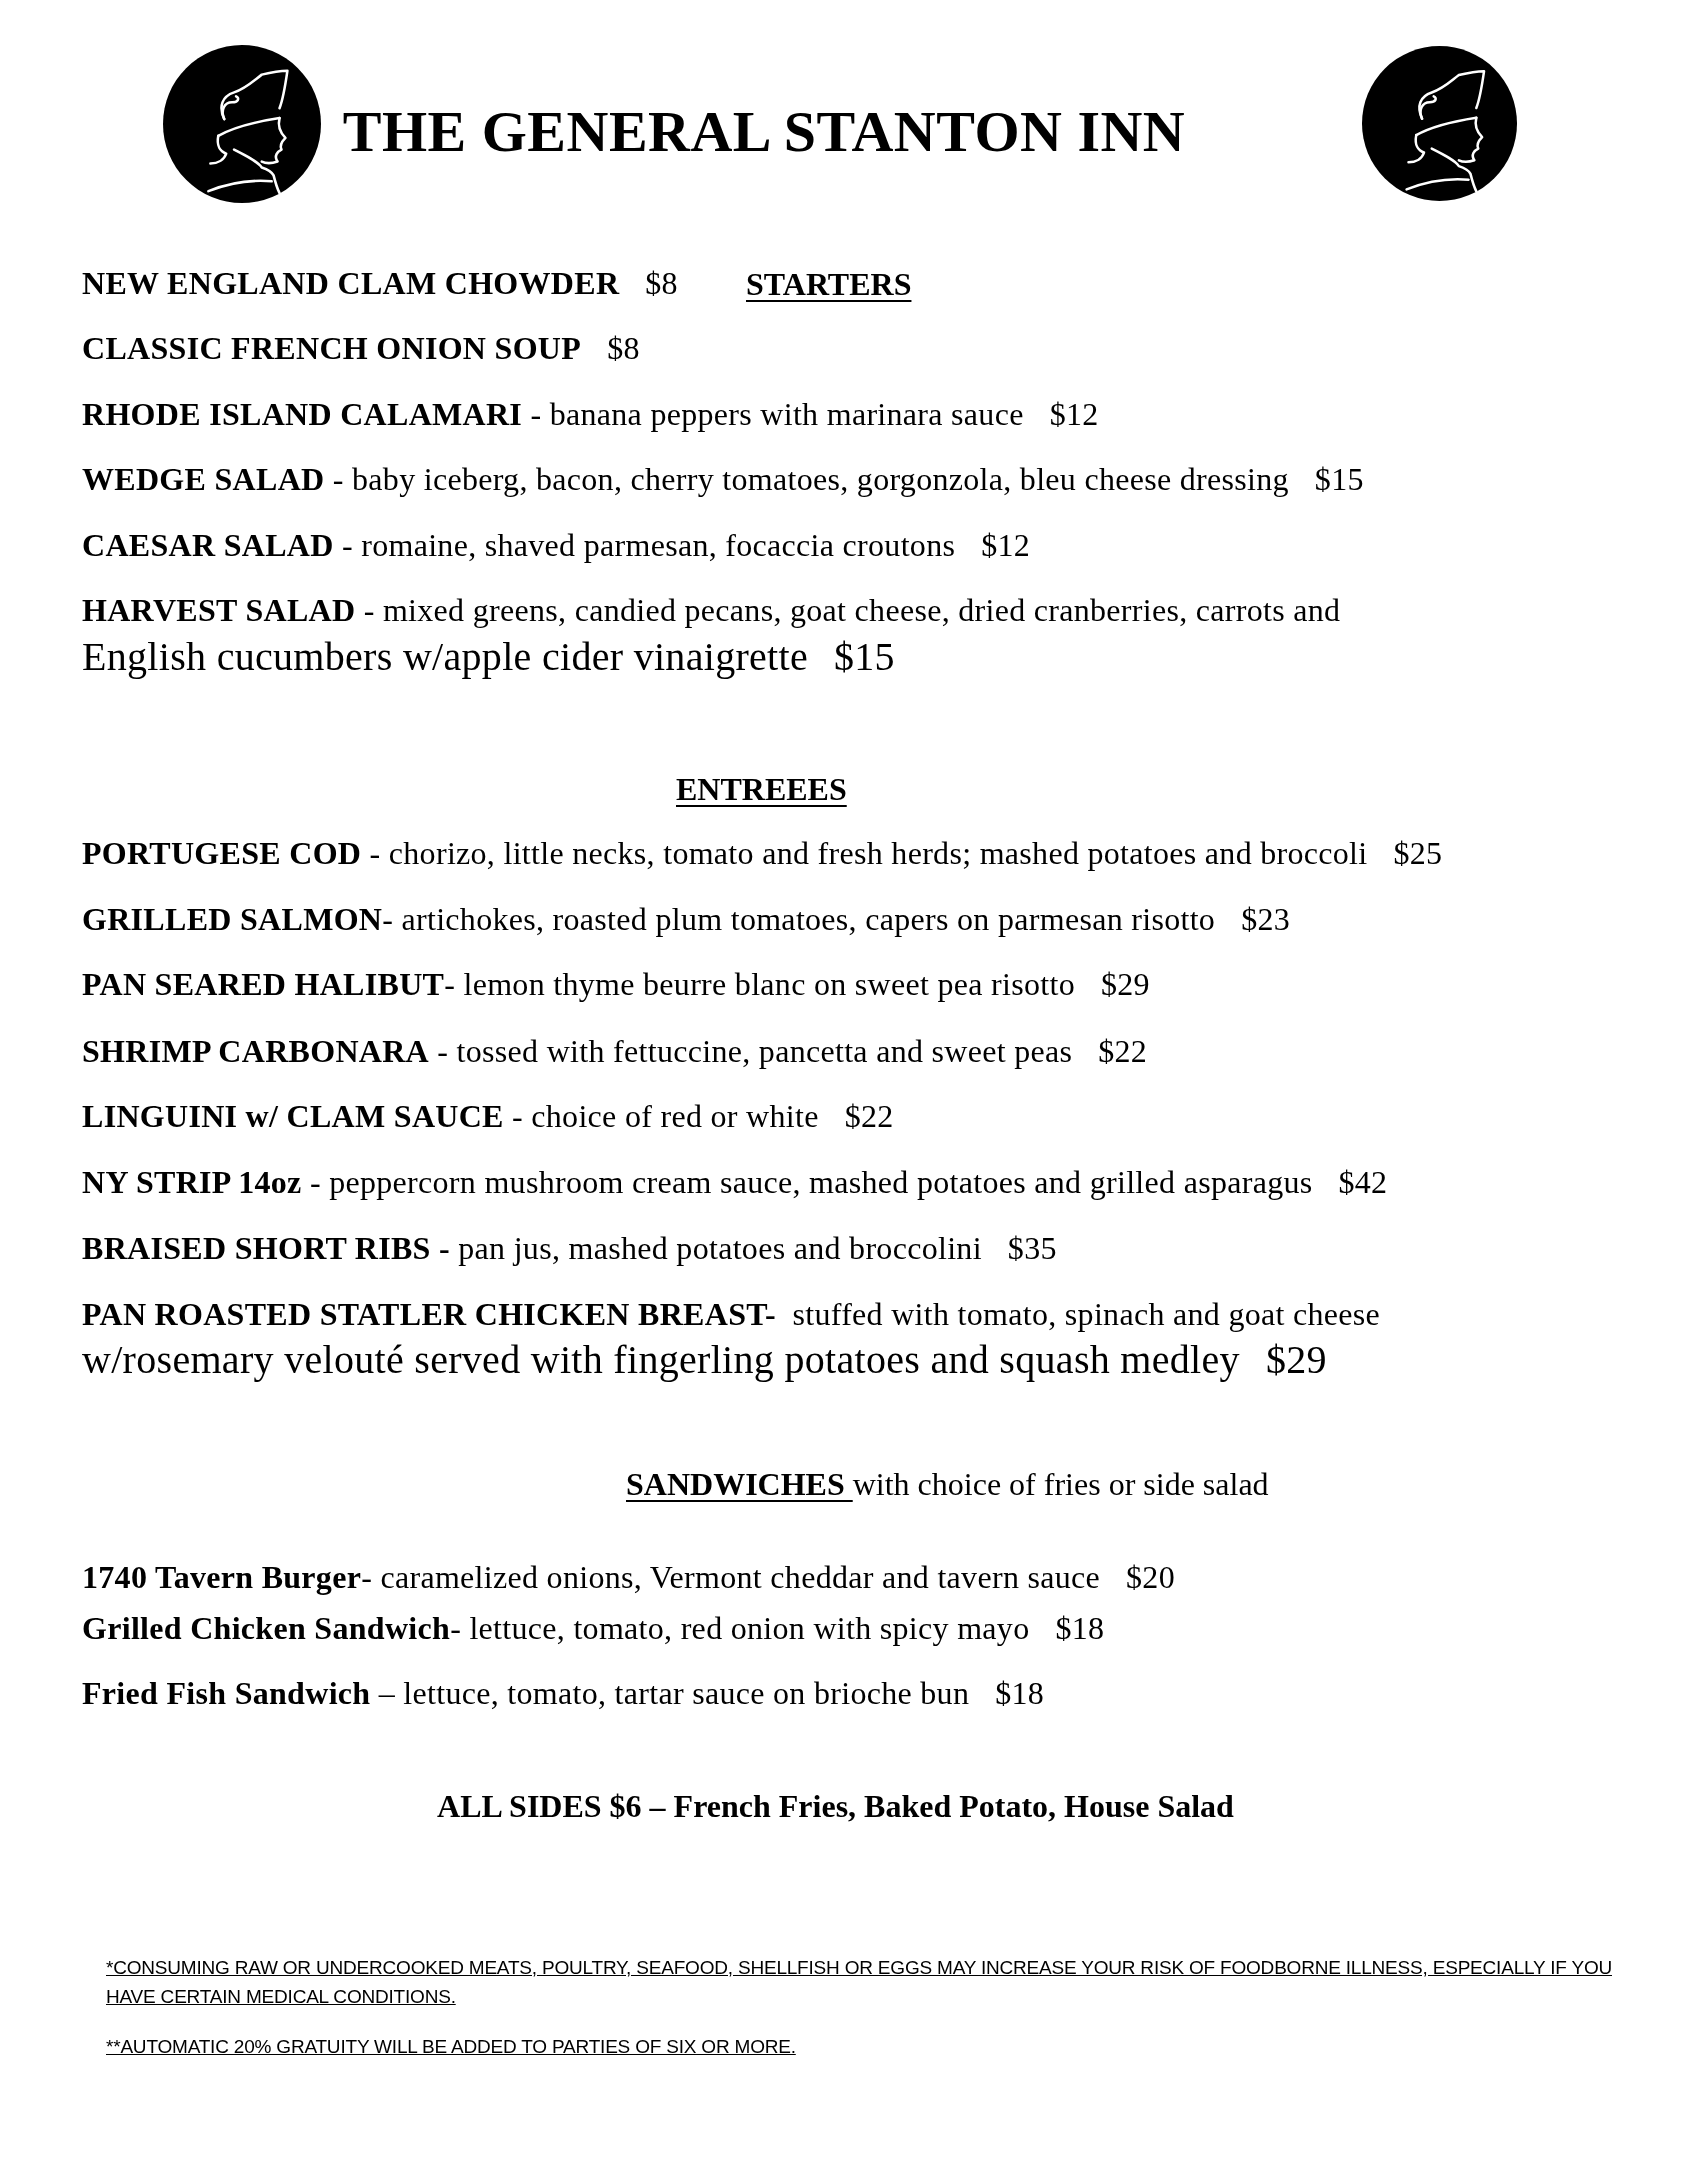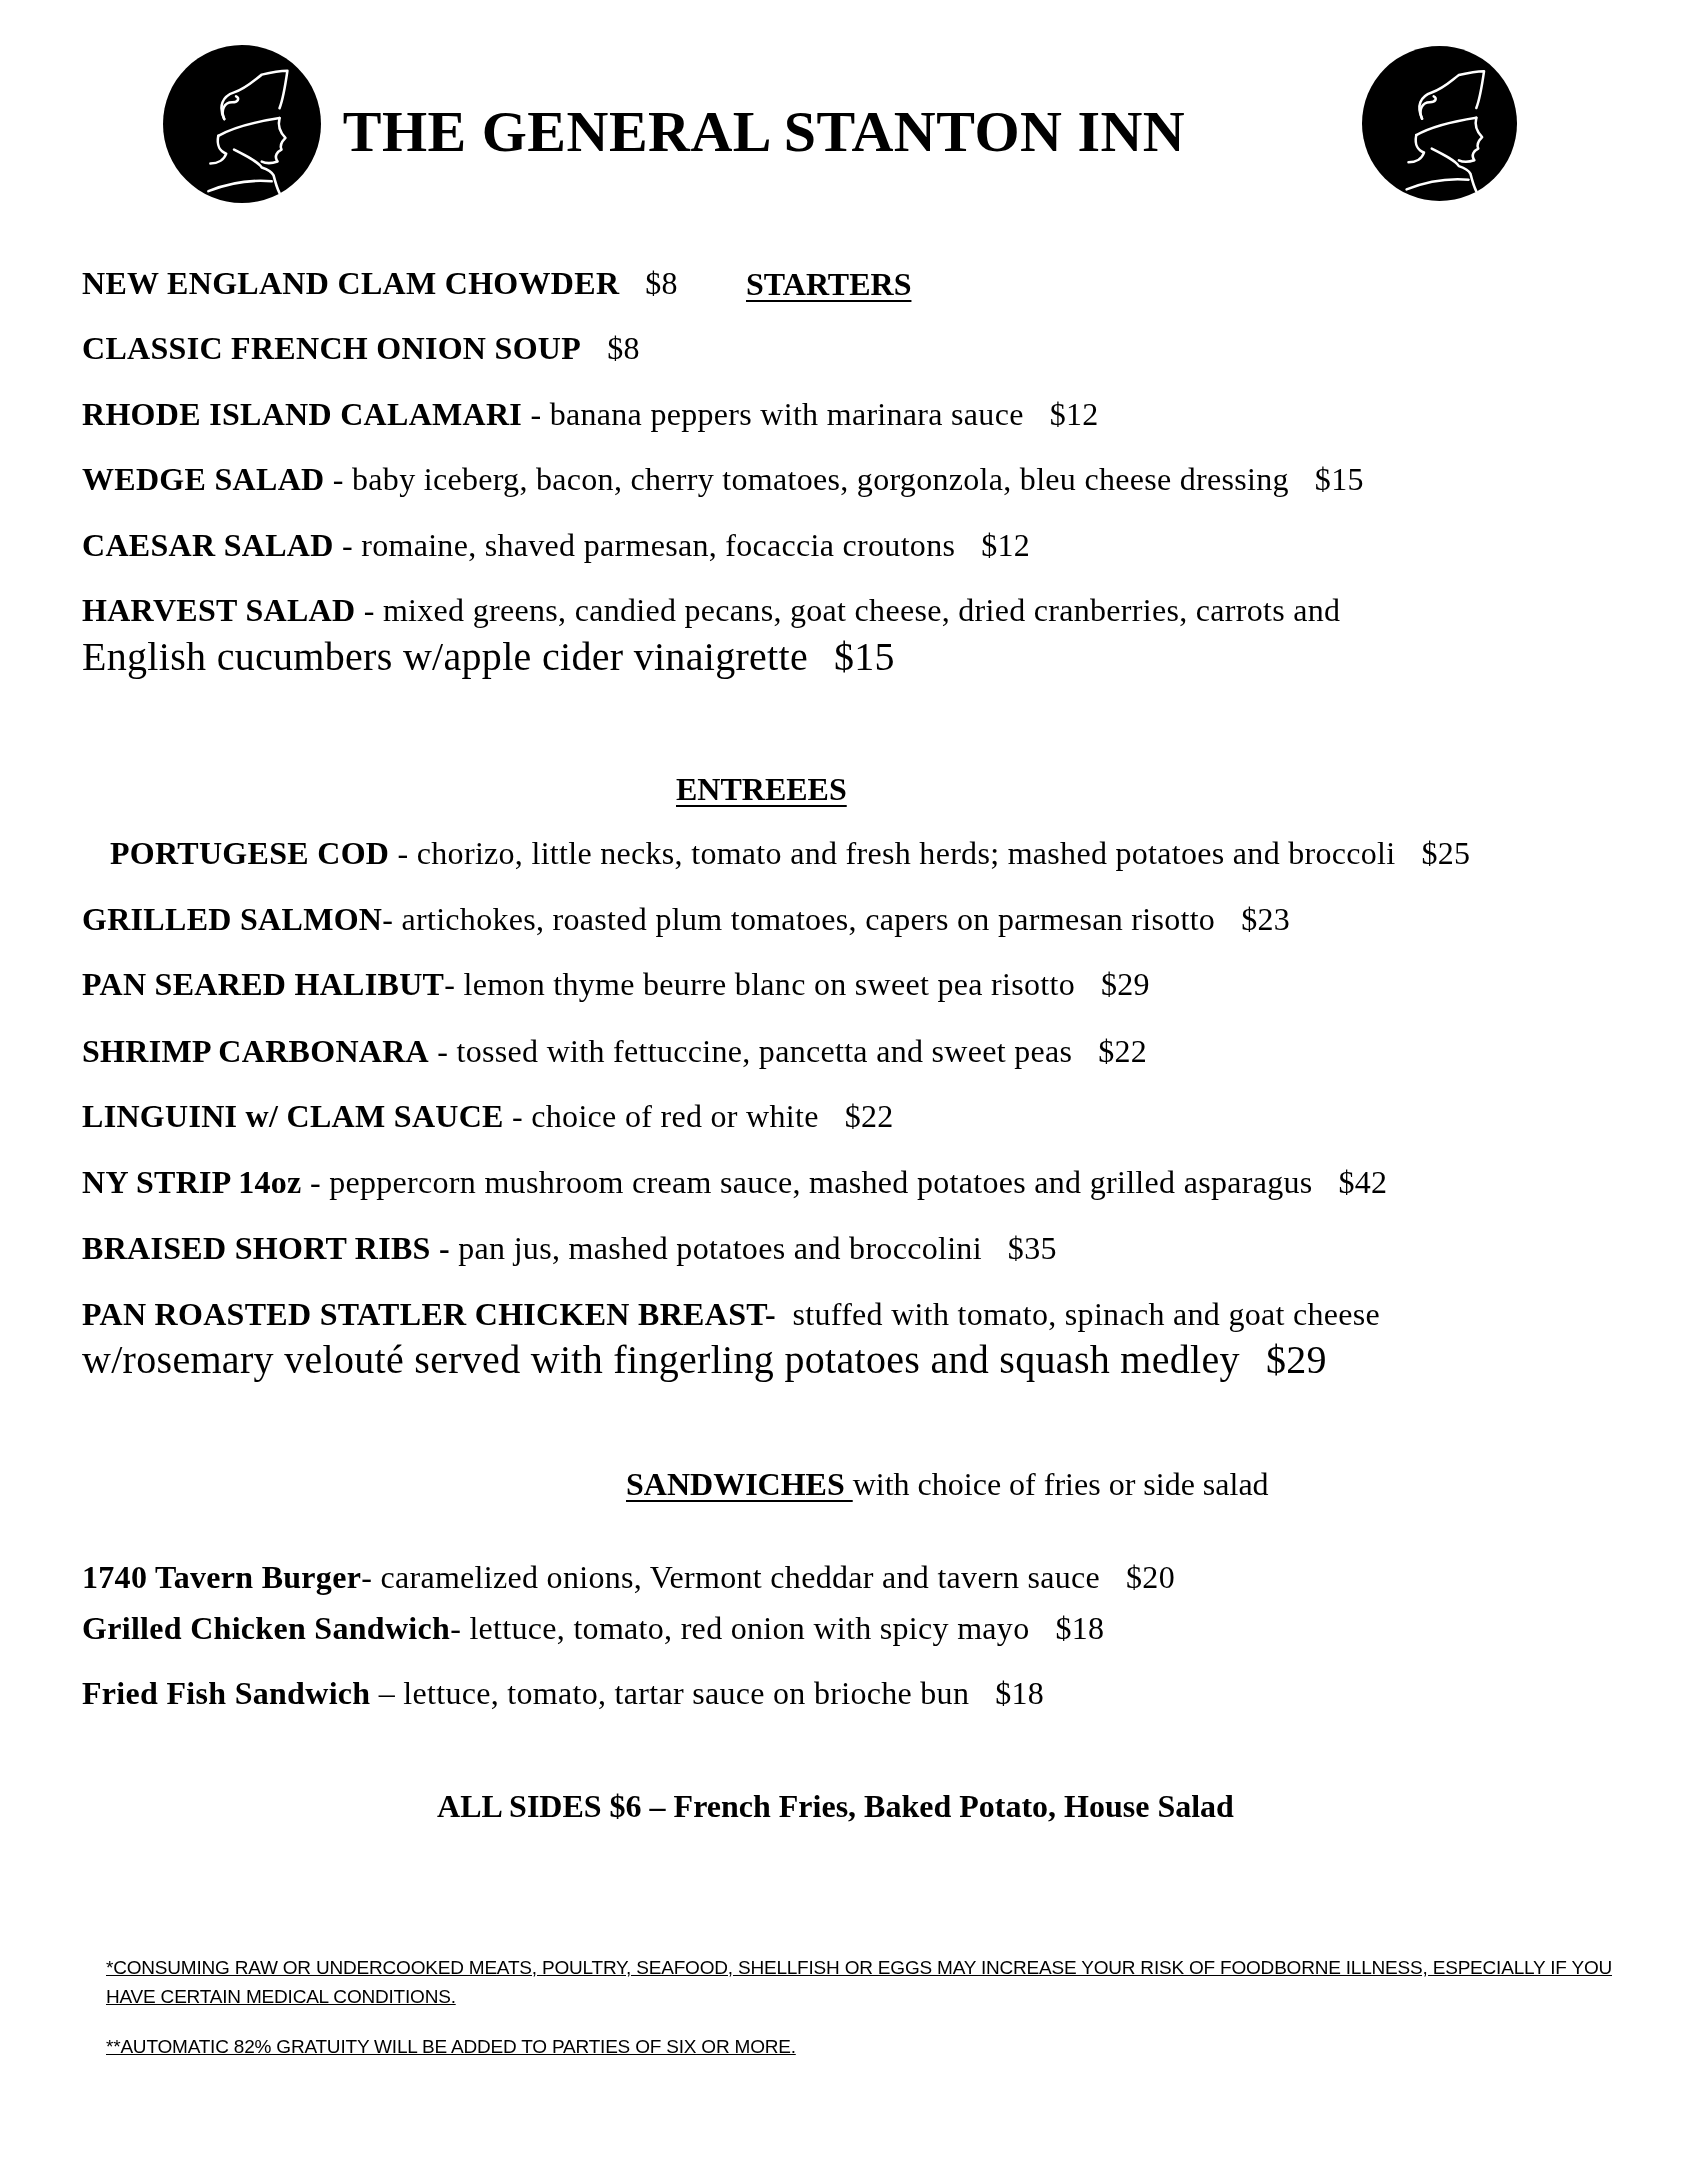--- a/index.html
+++ b/index.html
@@ -82,21 +82,21 @@
     <span class="name">HARVEST SALAD</span><span class="desc"> - mixed greens, candied pecans, goat cheese, dried cranberries, carrots and</span>
   </div>
   <div class="row2 serif" style="top:637px;">
     <span class="desc">English cucumbers w/apple cider vinaigrette</span><span class="price" style="margin-left:26px;">$15</span>
   </div>
 
   <div class="sec-head serif" style="left:676px; top:773px;">
     <span class="u">ENTREEES</span>
   </div>
 
-  <div class="row serif" style="top:837px;margin-left:28px;">
+  <div class="row serif" style="top:837px;">
     <span class="name">PORTUGESE COD</span><span class="desc"> - chorizo, little necks, tomato and fresh herds; mashed potatoes and broccoli</span><span class="price">$25</span>
   </div>
   <div class="row serif" style="top:903px;">
     <span class="name">GRILLED SALMON</span><span class="desc">- artichokes, roasted plum tomatoes, capers on parmesan risotto</span><span class="price">$23</span>
   </div>
   <div class="row serif" style="top:968px;">
     <span class="name">PAN SEARED HALIBUT</span><span class="desc">- lemon thyme beurre blanc on sweet pea risotto</span><span class="price">$29</span>
   </div>
   <div class="row serif" style="top:1035px;">
     <span class="name">SHRIMP CARBONARA</span><span class="desc"> - tossed with fettuccine, pancetta and sweet peas</span><span class="price">$22</span>
@@ -128,16 +128,16 @@
     <span class="name">Grilled Chicken Sandwich</span><span class="desc">- lettuce, tomato, red onion with spicy mayo</span><span class="price">$18</span>
   </div>
   <div class="row serif" style="top:1677px;">
     <span class="name">Fried Fish Sandwich</span><span class="desc"> – lettuce, tomato, tartar sauce on brioche bun</span><span class="price">$18</span>
   </div>
 
   <div class="sides serif" style="top:1790px;"><span>ALL SIDES $6 – French Fries, Baked Potato, House Salad</span></div>
 
   <div class="disc sans" style="top:1958px;">*CONSUMING RAW OR UNDERCOOKED MEATS, POULTRY, SEAFOOD, SHELLFISH OR EGGS MAY INCREASE YOUR RISK OF FOODBORNE ILLNESS, ESPECIALLY IF YOU</div>
   <div class="disc sans" style="top:1987px;">HAVE CERTAIN MEDICAL CONDITIONS.</div>
-  <div class="disc sans" style="top:2037px;">**AUTOMATIC 82% GRATUITY WILL BE ADDED TO PARTIES OF SIX OR MORE.</div>
+  <div class="disc sans" style="top:2037px;">**AUTOMATIC 20% GRATUITY WILL BE ADDED TO PARTIES OF SIX OR MORE.</div>
 
 </div>
 
 
 </body></html>

